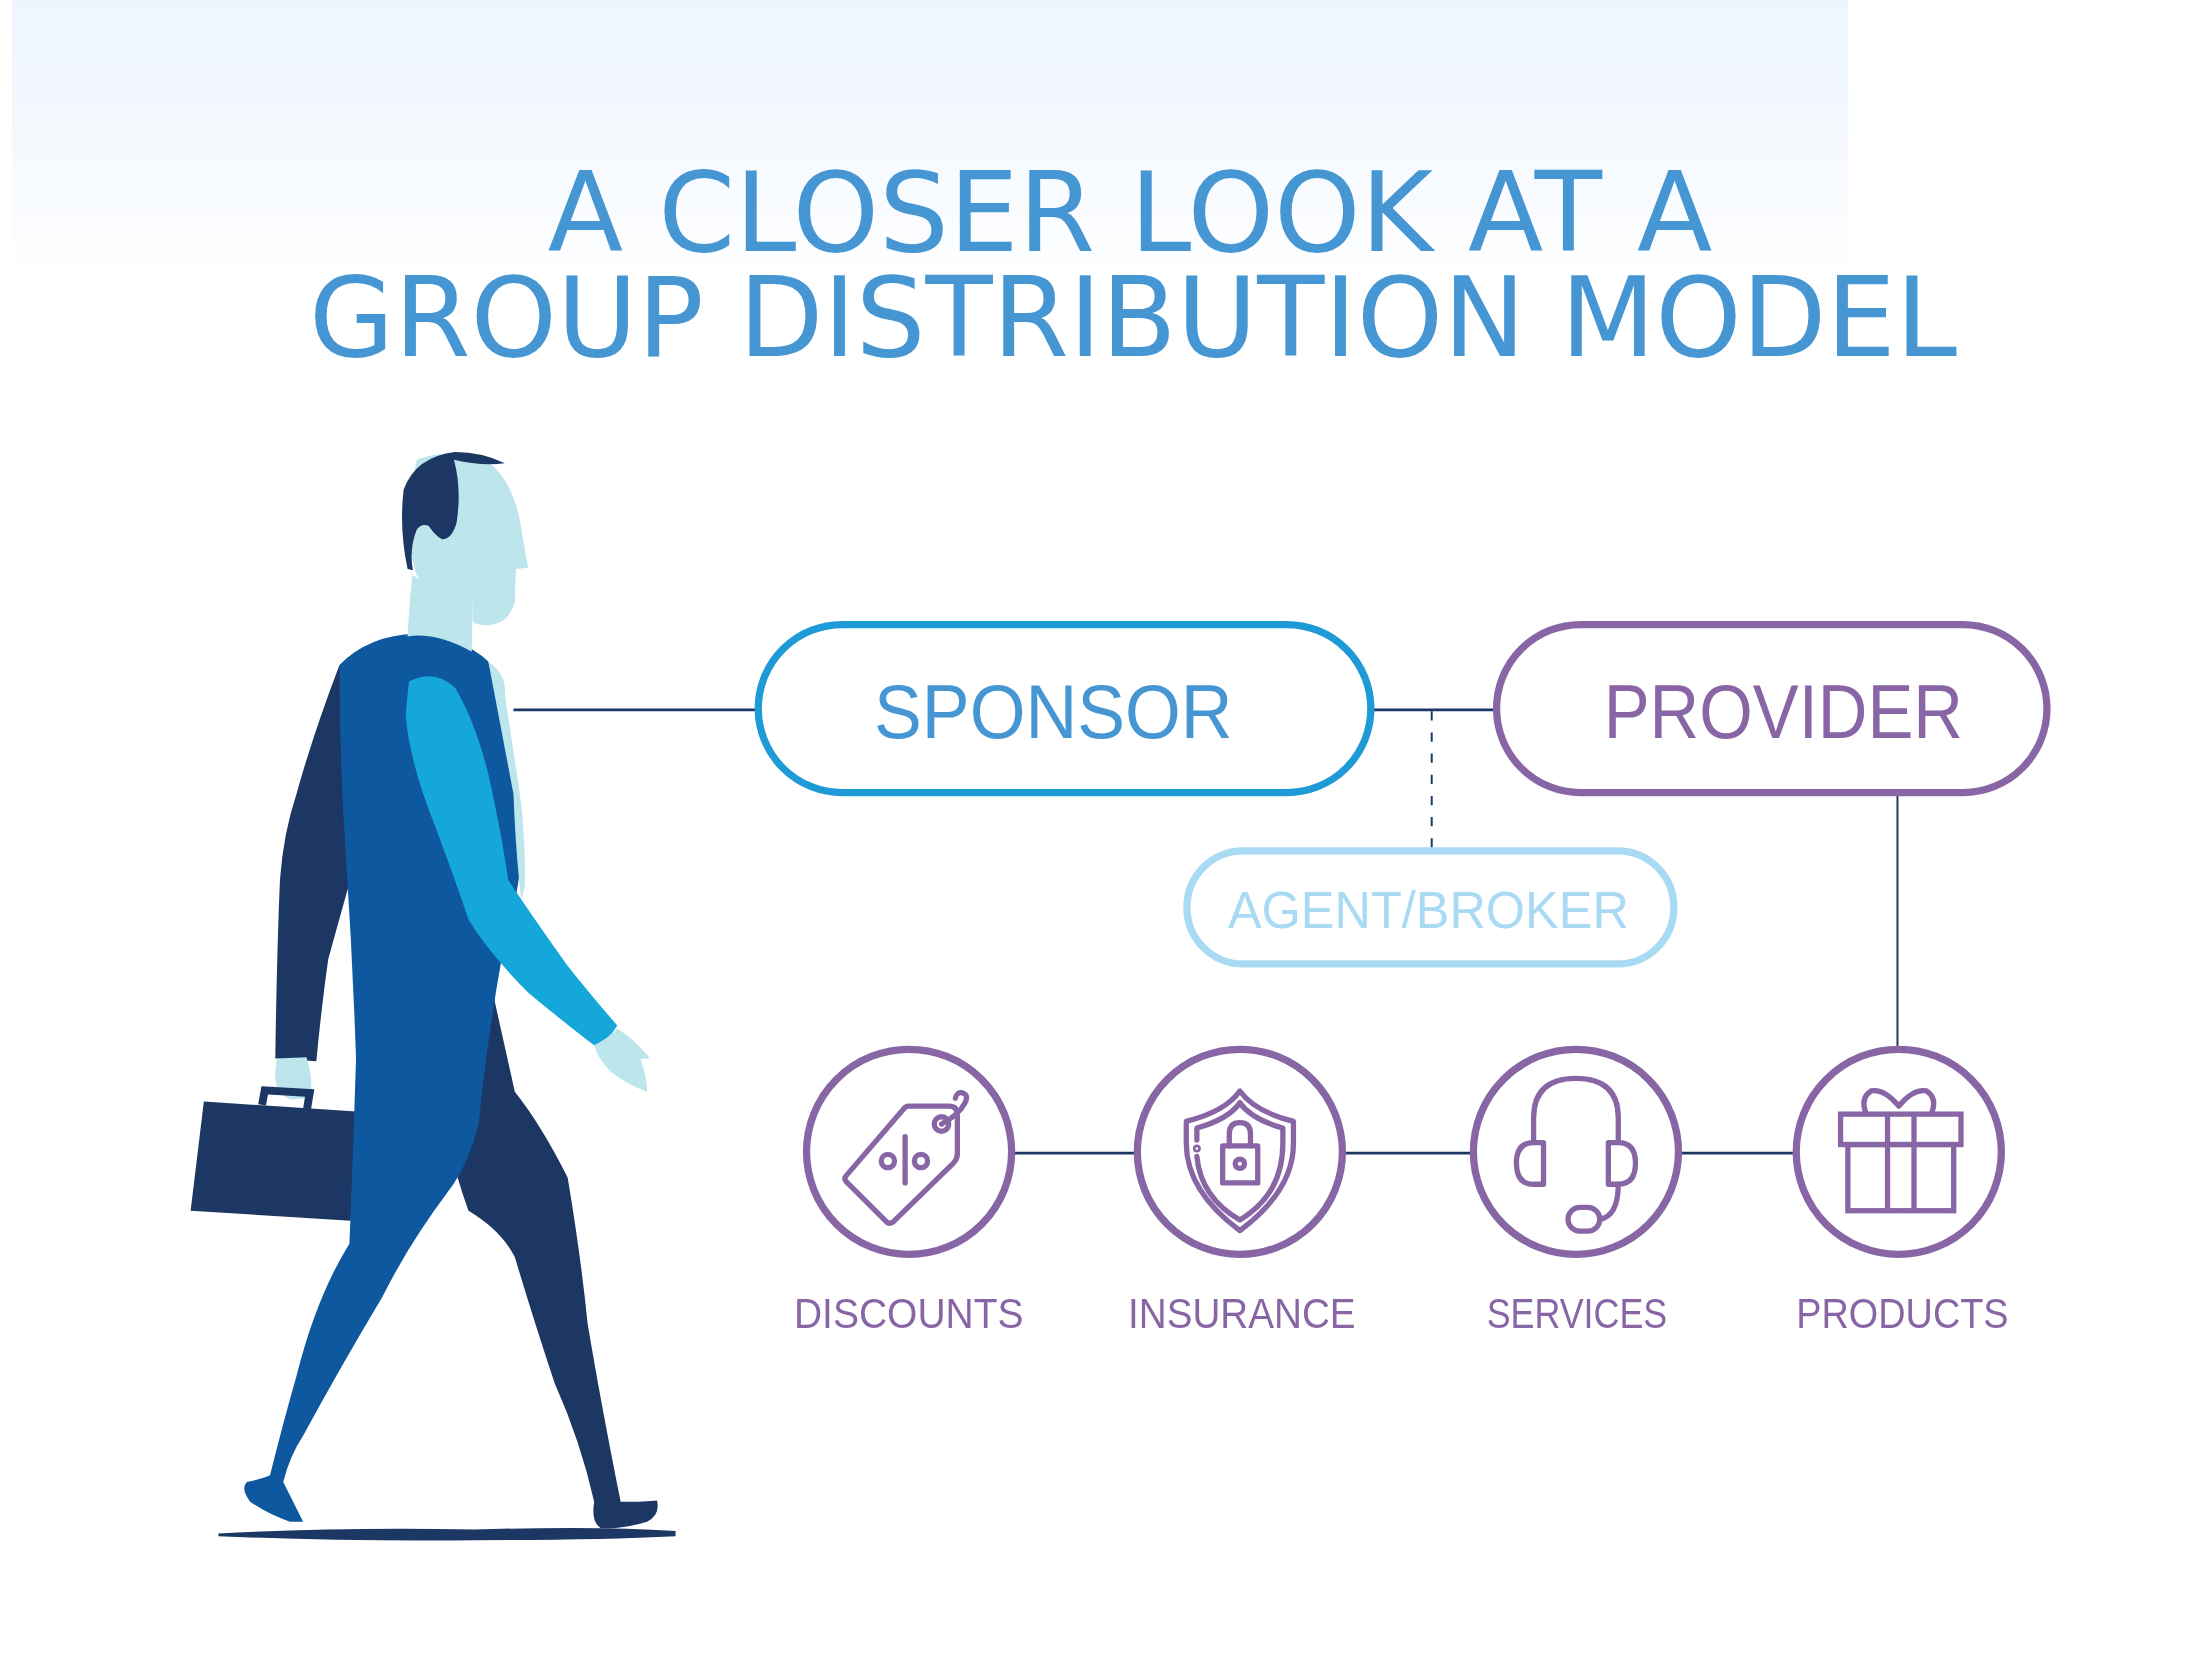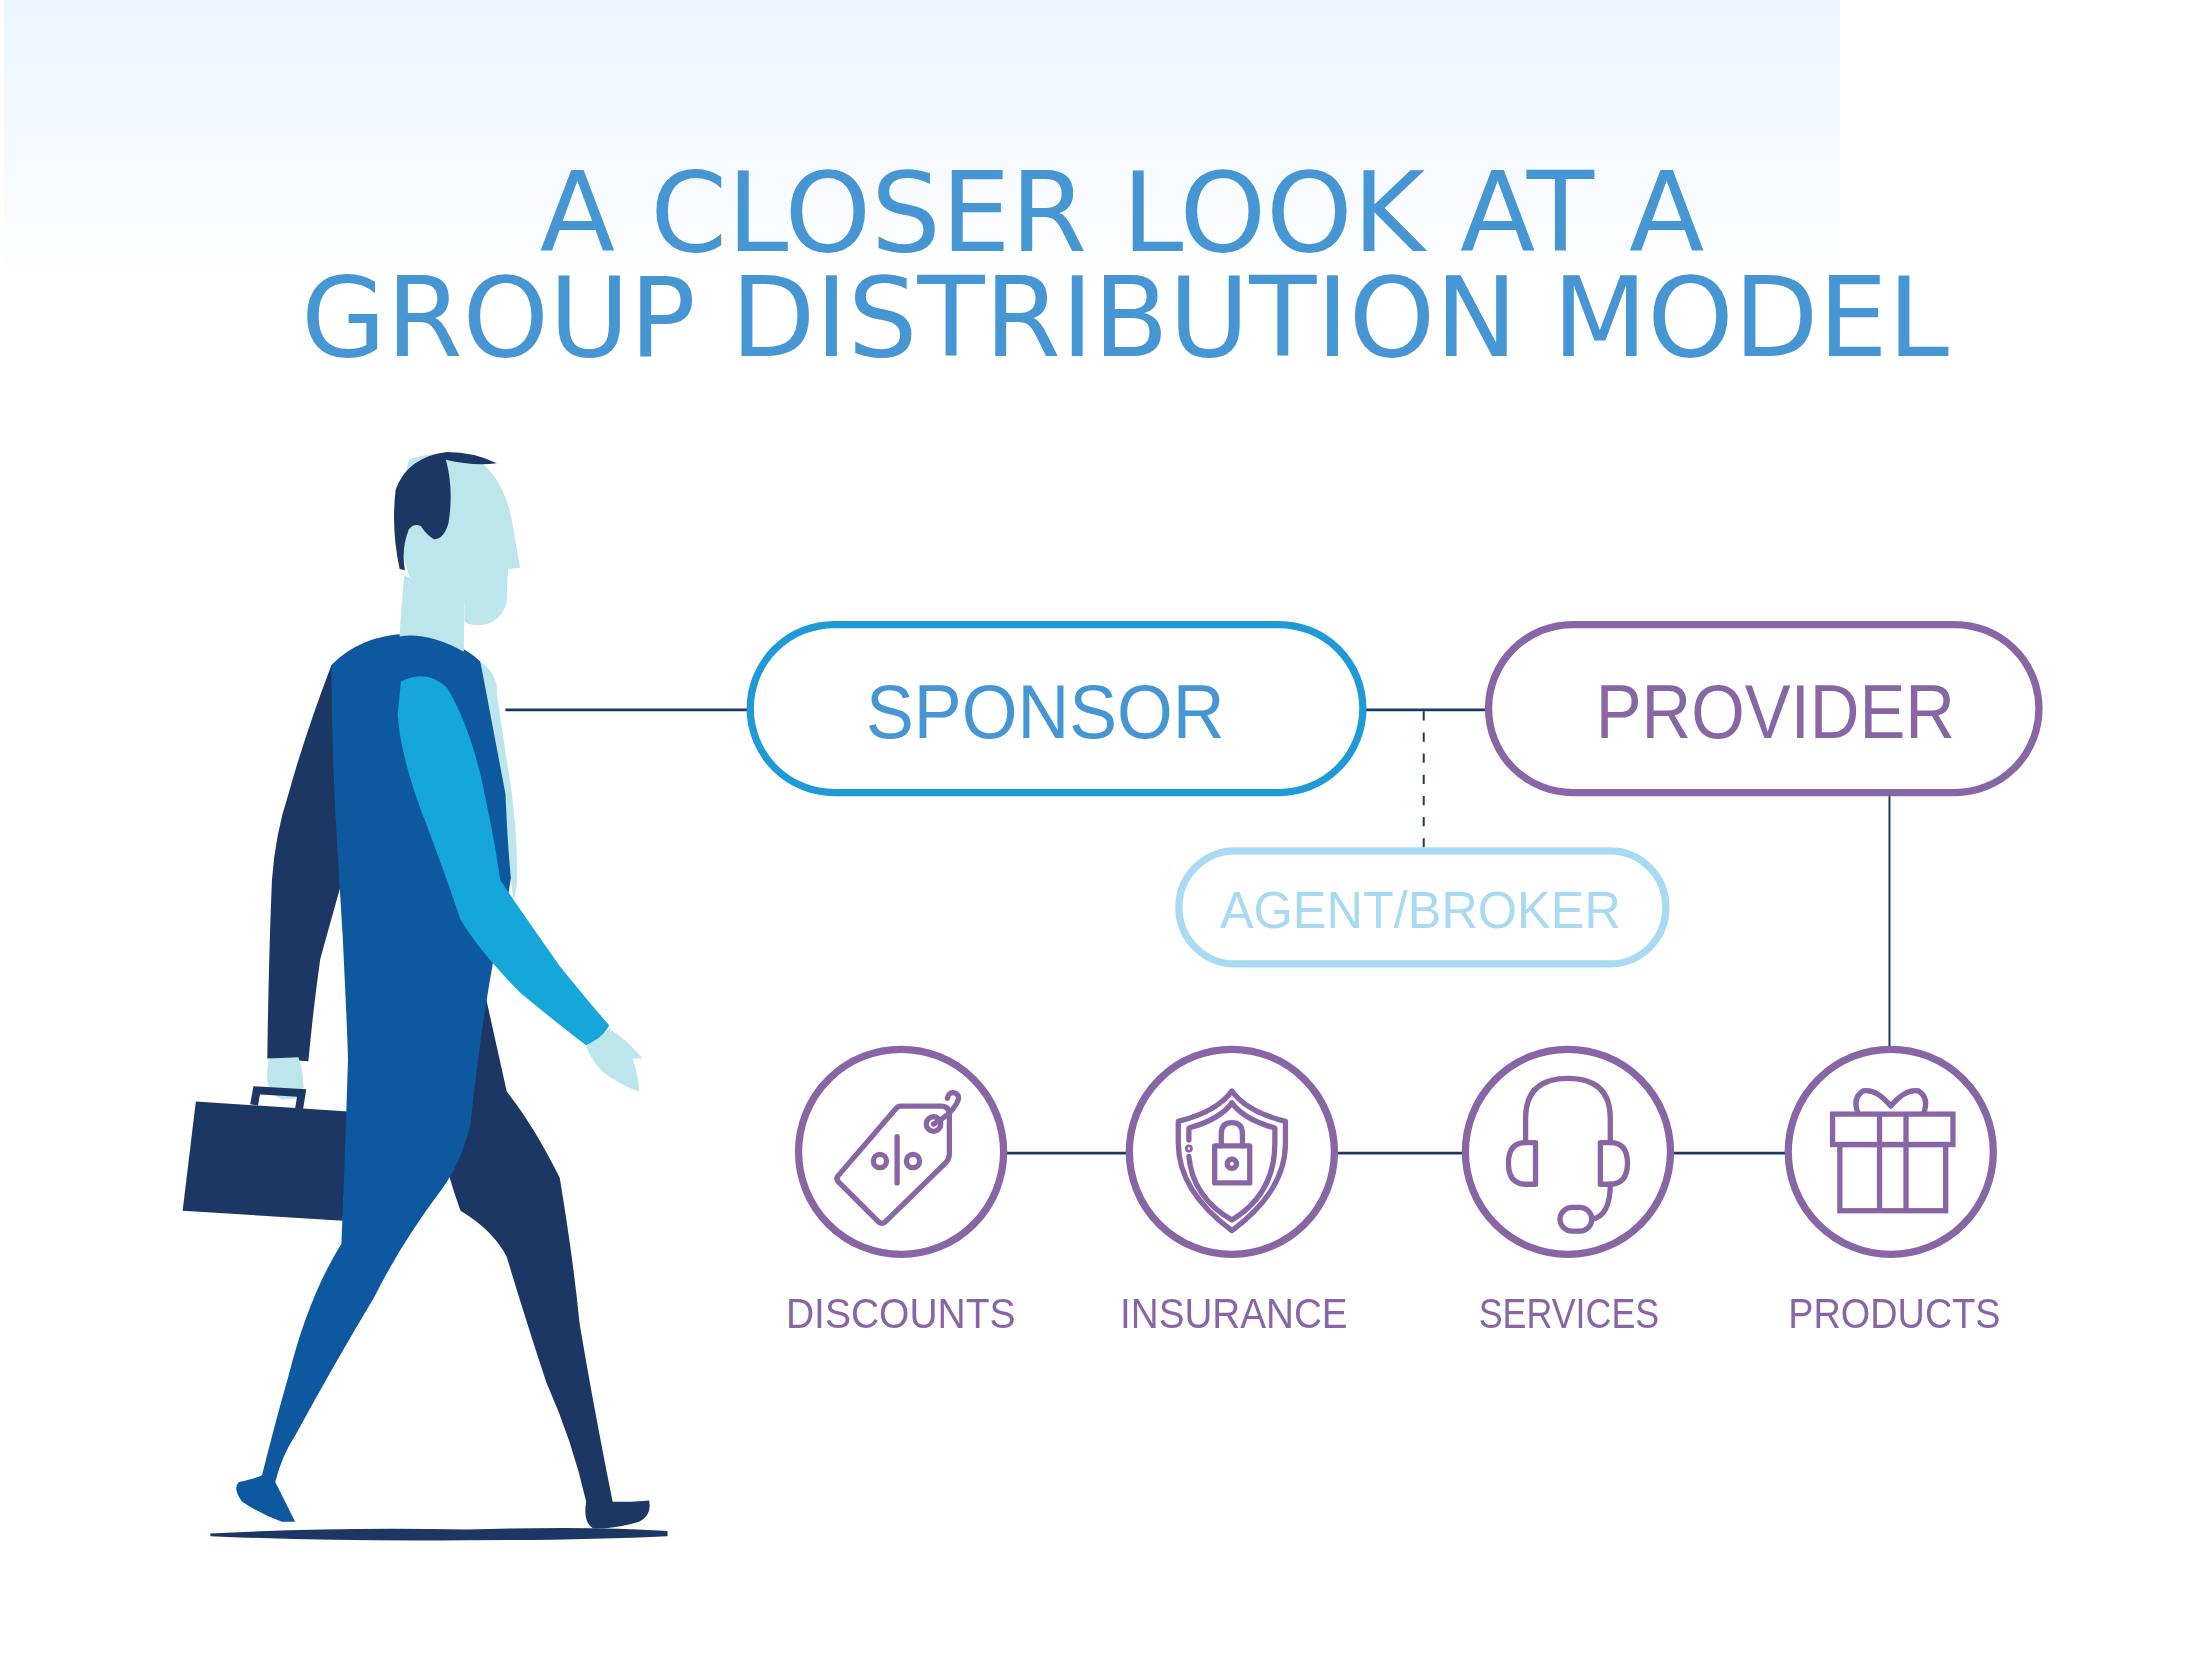--- a/index.html
+++ b/index.html
@@ -1,18 +1,18 @@
 <!DOCTYPE html>
 <html style="font-size:10.6px"><head>
 <meta charset="utf-8">
 <style>
   html, body { margin: 0; padding: 0; background: #ffffff; }
   body { width: 2205px; height: 1654px; overflow: hidden; position: relative; }
   #canvas {
-    position: absolute; left: 4px; top: 0; width: 1836px; height: 1654px;
+    position: absolute; left: 12px; top: 0; width: 1836px; height: 1654px;
     background: linear-gradient(to bottom, #EEF5FE 0px, #F3F8FE 119px, #FAFCFF 218px, #FFFFFF 278px, #FFFFFF 1654px);
   }
   svg { position: absolute; left: 0; top: 0; }
   .title-text {
     font-family: "DejaVu Sans", "Liberation Sans", sans-serif;
     font-size: 166px;
     fill: #4596D3;
     font-weight: normal;
   }
   .node-text {

